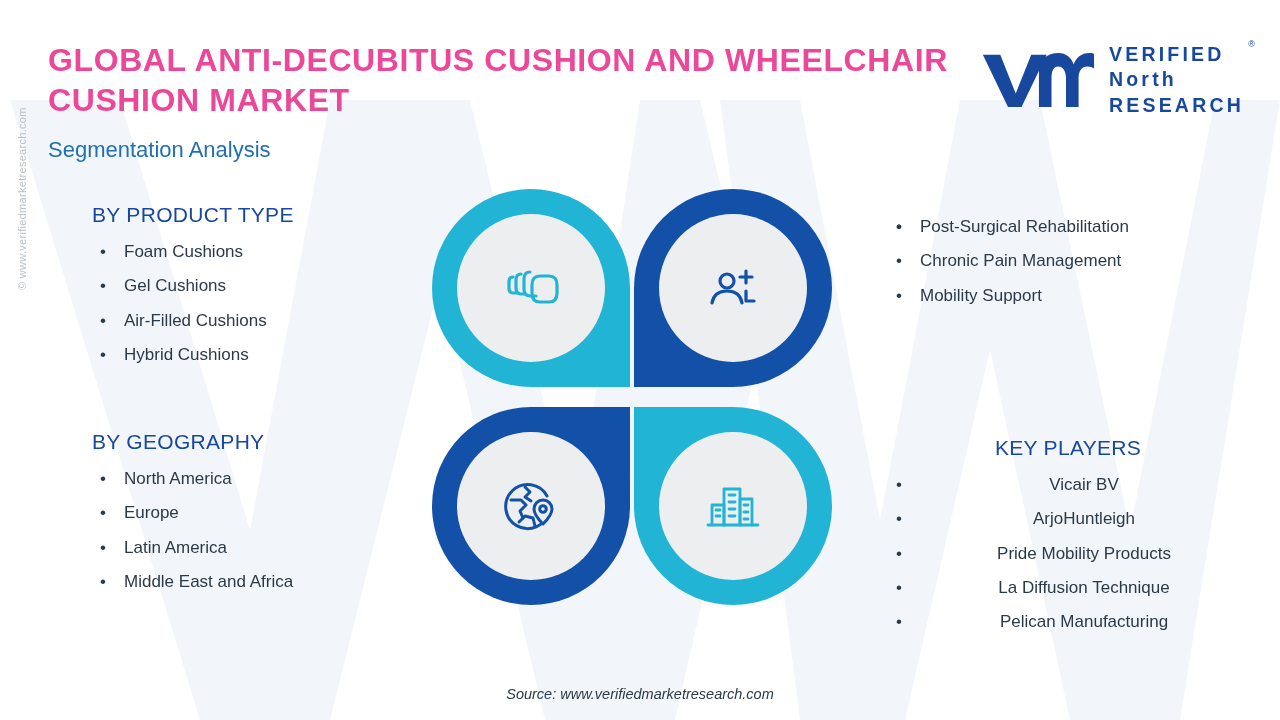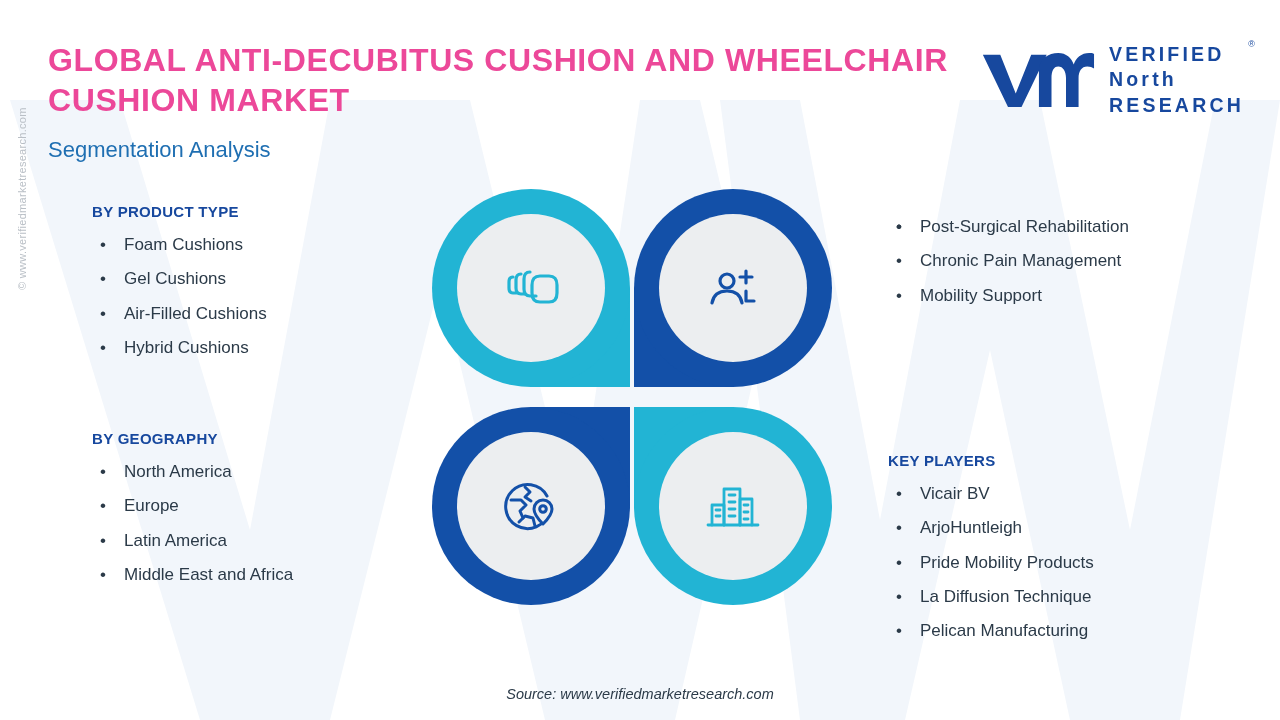--- a/index.html
+++ b/index.html
@@ -91,22 +91,22 @@
 
   
   .col {
     position: absolute;
     z-index: 3;
   }
   .col-left  { left: 92px; width: 330px; }
   .col-right { left: 888px; width: 360px; }
 
   .seg-head {
-    font-size: 15px;
-    font-weight: bold;
+    font-size: 21px;
+    font-weight: normal;
     color: #17489e;
     text-transform: uppercase;
     letter-spacing: 0.3px;
     margin-bottom: 14px;
   }
   .seg-list { list-style: none; }
   .seg-list li {
     position: relative;
     font-size: 17px;
     color: #2b3a48;
@@ -119,21 +119,21 @@
     left: 8px; top: 0px;
     color: #2b3a48;
     font-size: 17px;
     line-height: 1.25;
   }
 
   
   #col-product   { top: 203px; }
   #col-geography { top: 430px; }
   #col-application { top: 203px; }
-  #col-players     { top: 452px; }
+  #col-players     { top: 436px; text-align: center; }
 
   
   .cluster {
     position: absolute;
     left: 430px; top: 185px;
     width: 420px; height: 440px;
     z-index: 2;
   }
   .petal {
     position: absolute;

